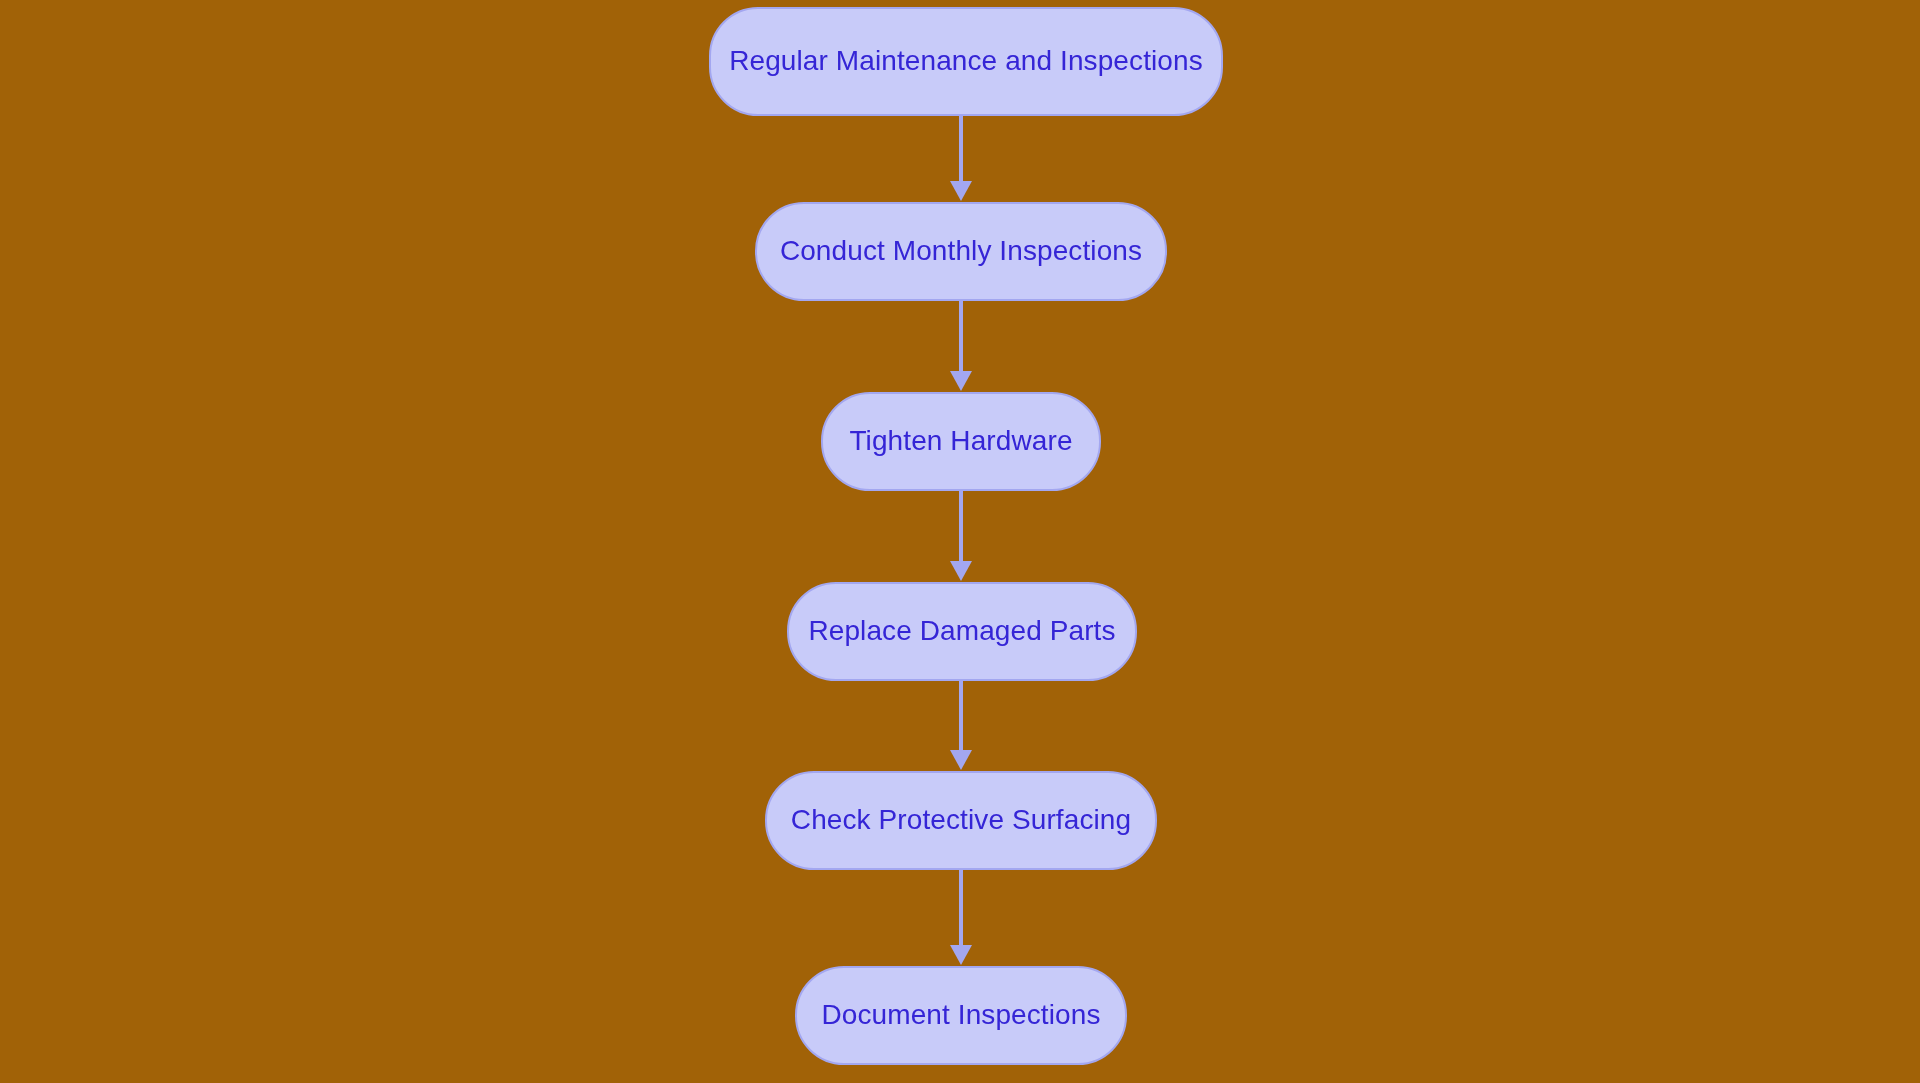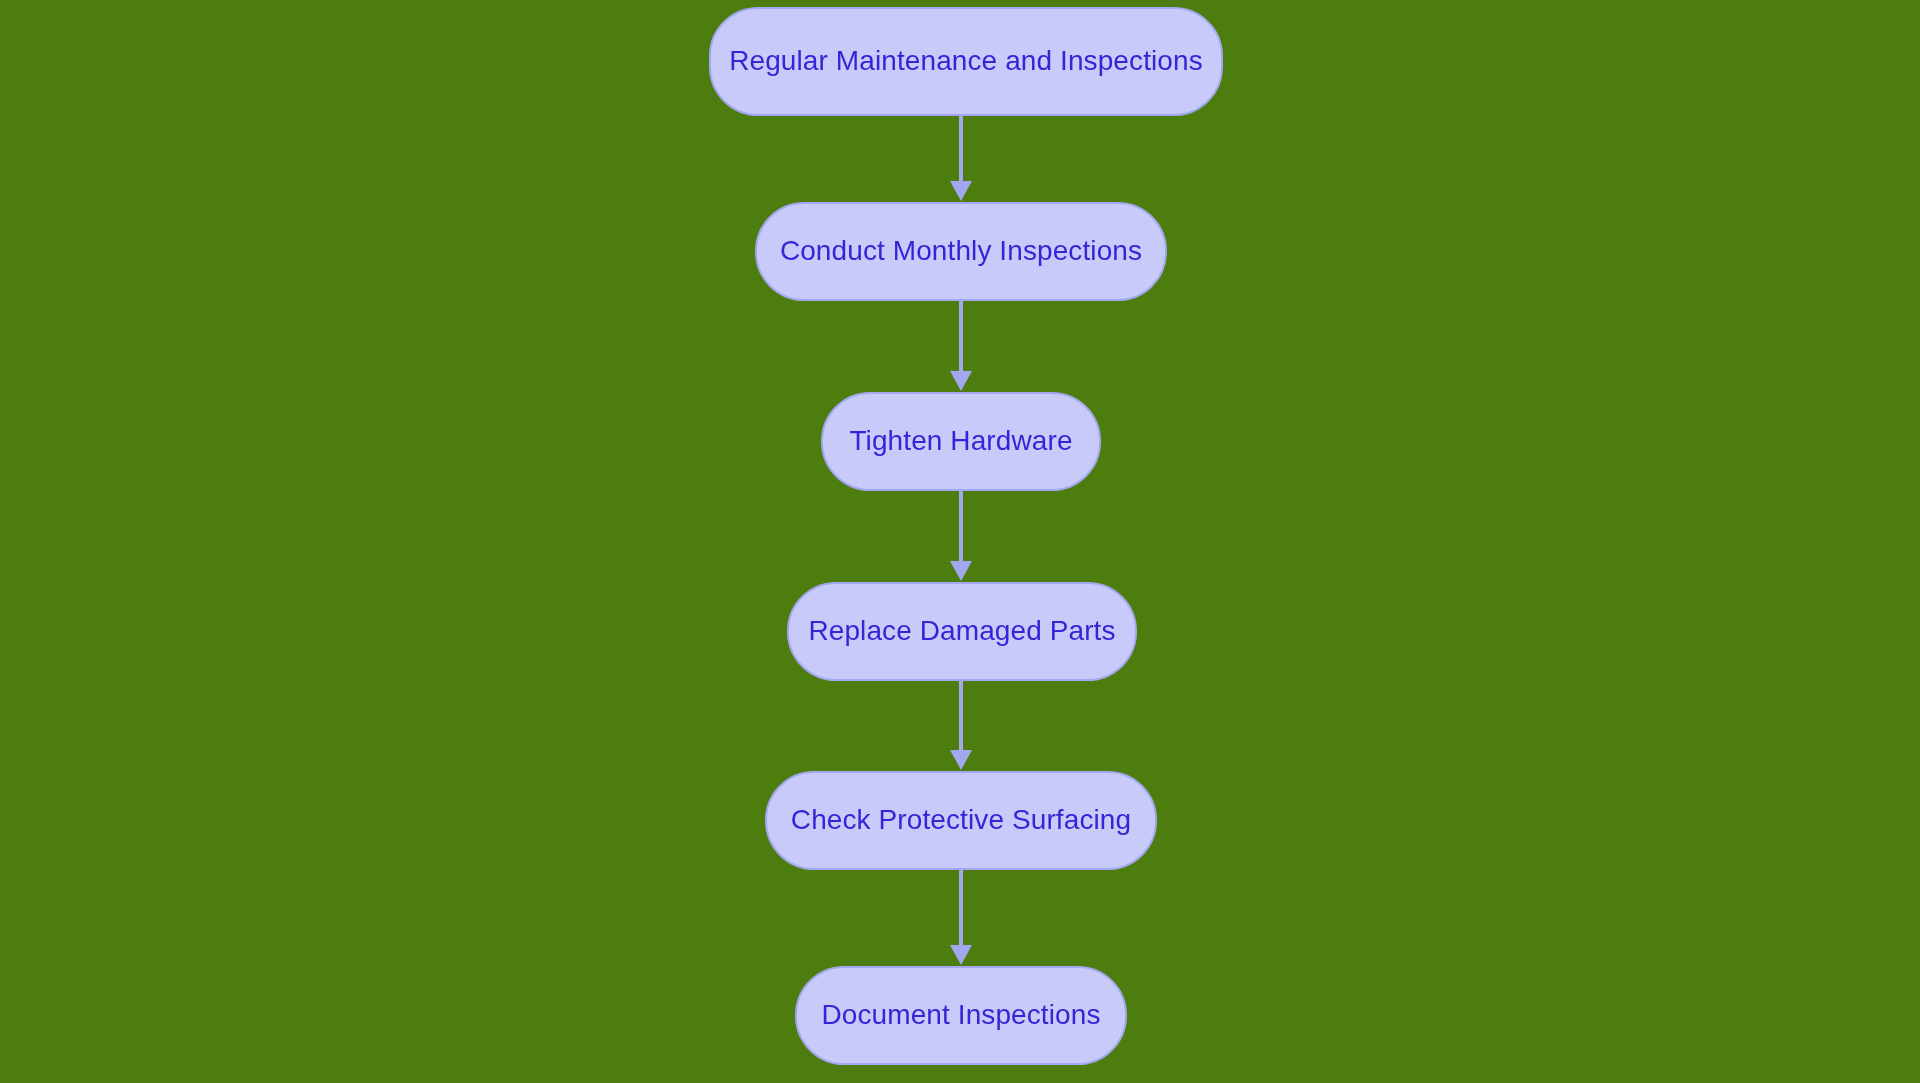--- a/index.html
+++ b/index.html
@@ -34,21 +34,21 @@
     font-weight: 400;
     letter-spacing: 0.1px;
     dominant-baseline: middle;
     text-anchor: middle;
     white-space: pre;
   }
 </style>
 </head>
 <body>
 
-<div id="flowchart-canvas" style="background: #4d7c0f;">
+<div id="flowchart-canvas" style="background: #a16207;">
   <svg id="flow-svg" viewBox="0 0 1920 1083" xmlns="http://www.w3.org/2000/svg">
 
     <g>
       <g>
         <line x1="961" y1="115" x2="961" y2="183" stroke="#a3a7f0" stroke-width="4" stroke-linecap="butt"></line>
         <polygon points="950,181 972,181 961,201" fill="#a3a7f0"></polygon>
       </g>
       <g>
         <line x1="961" y1="300" x2="961" y2="373" stroke="#a3a7f0" stroke-width="4" stroke-linecap="butt"></line>
         <polygon points="950,371 972,371 961,391" fill="#a3a7f0"></polygon>

